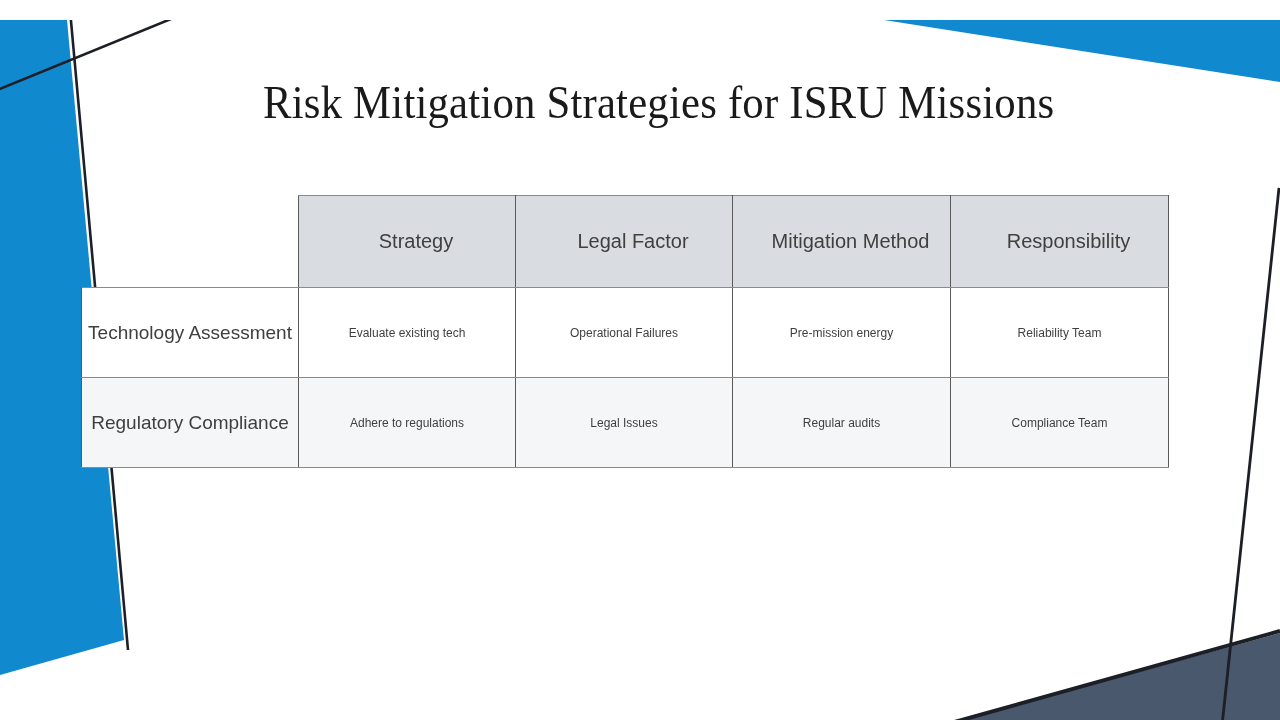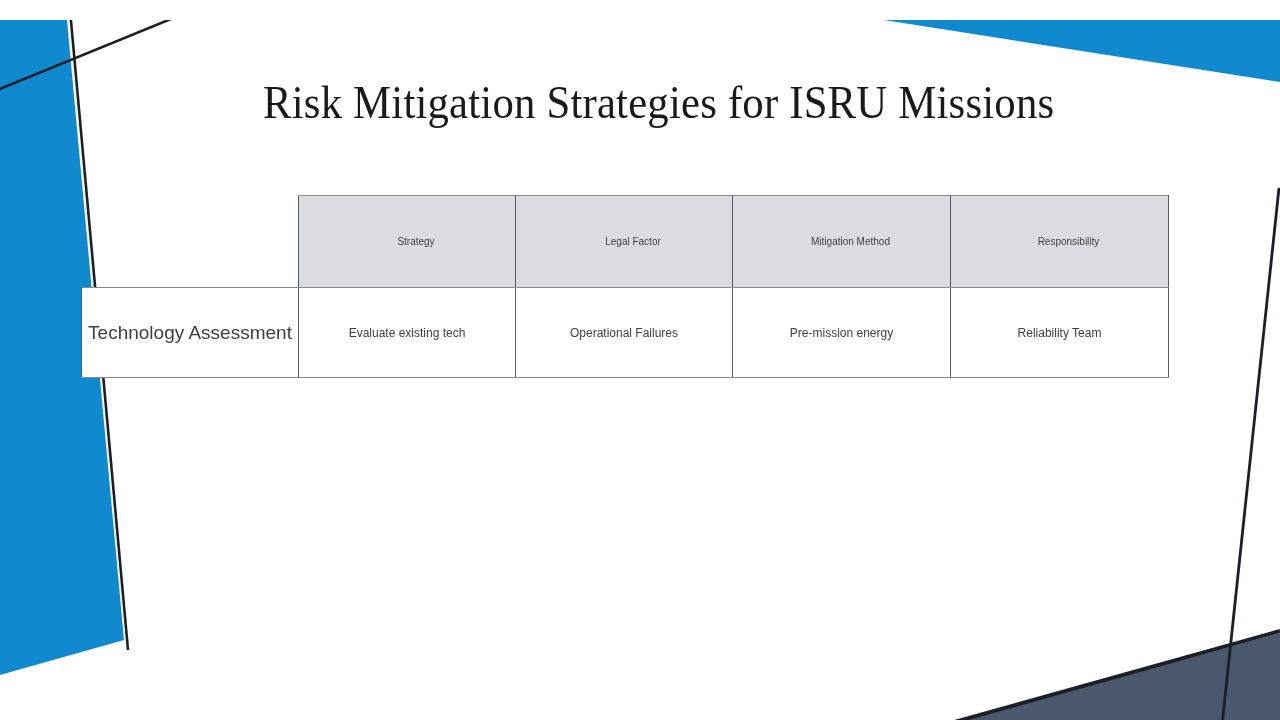--- a/index.html
+++ b/index.html
@@ -79,21 +79,21 @@
 
   
   table.risk-table th.corner {
     border: none;
     background: transparent;
   }
 
   table.risk-table thead th.hdr {
     height: 91px;
     background: #d9dce0;
-    font-size: 10px;
+    font-size: 20px;
     color: #3f3f3f;
     border-top: 1.2px solid #8a8a8a;
     border-bottom: 1.2px solid #8a8a8a;
     padding-left: 24px;
   }
 
   table.risk-table tbody tr { height: 90px; }
   table.risk-table tbody tr.odd  td { background: #ffffff; }
   table.risk-table tbody tr.even td { background: #f4f6f8; }
 
@@ -146,17 +146,24 @@
         </tr>
       </thead>
       <tbody>
         <tr class="odd">
           <td class="first-col">Technology Assessment</td>
           <td>Evaluate existing tech</td>
           <td>Operational Failures</td>
           <td>Pre-mission energy</td>
           <td>Reliability Team</td>
         </tr>
+        <tr class="even">
+          <td class="first-col">Regulatory Compliance</td>
+          <td>Adhere to regulations</td>
+          <td>Legal Issues</td>
+          <td>Regular audits</td>
+          <td>Compliance Team</td>
+        </tr>
       </tbody>
     </table>
   </div>
 
 </div>
 
 </body></html>

